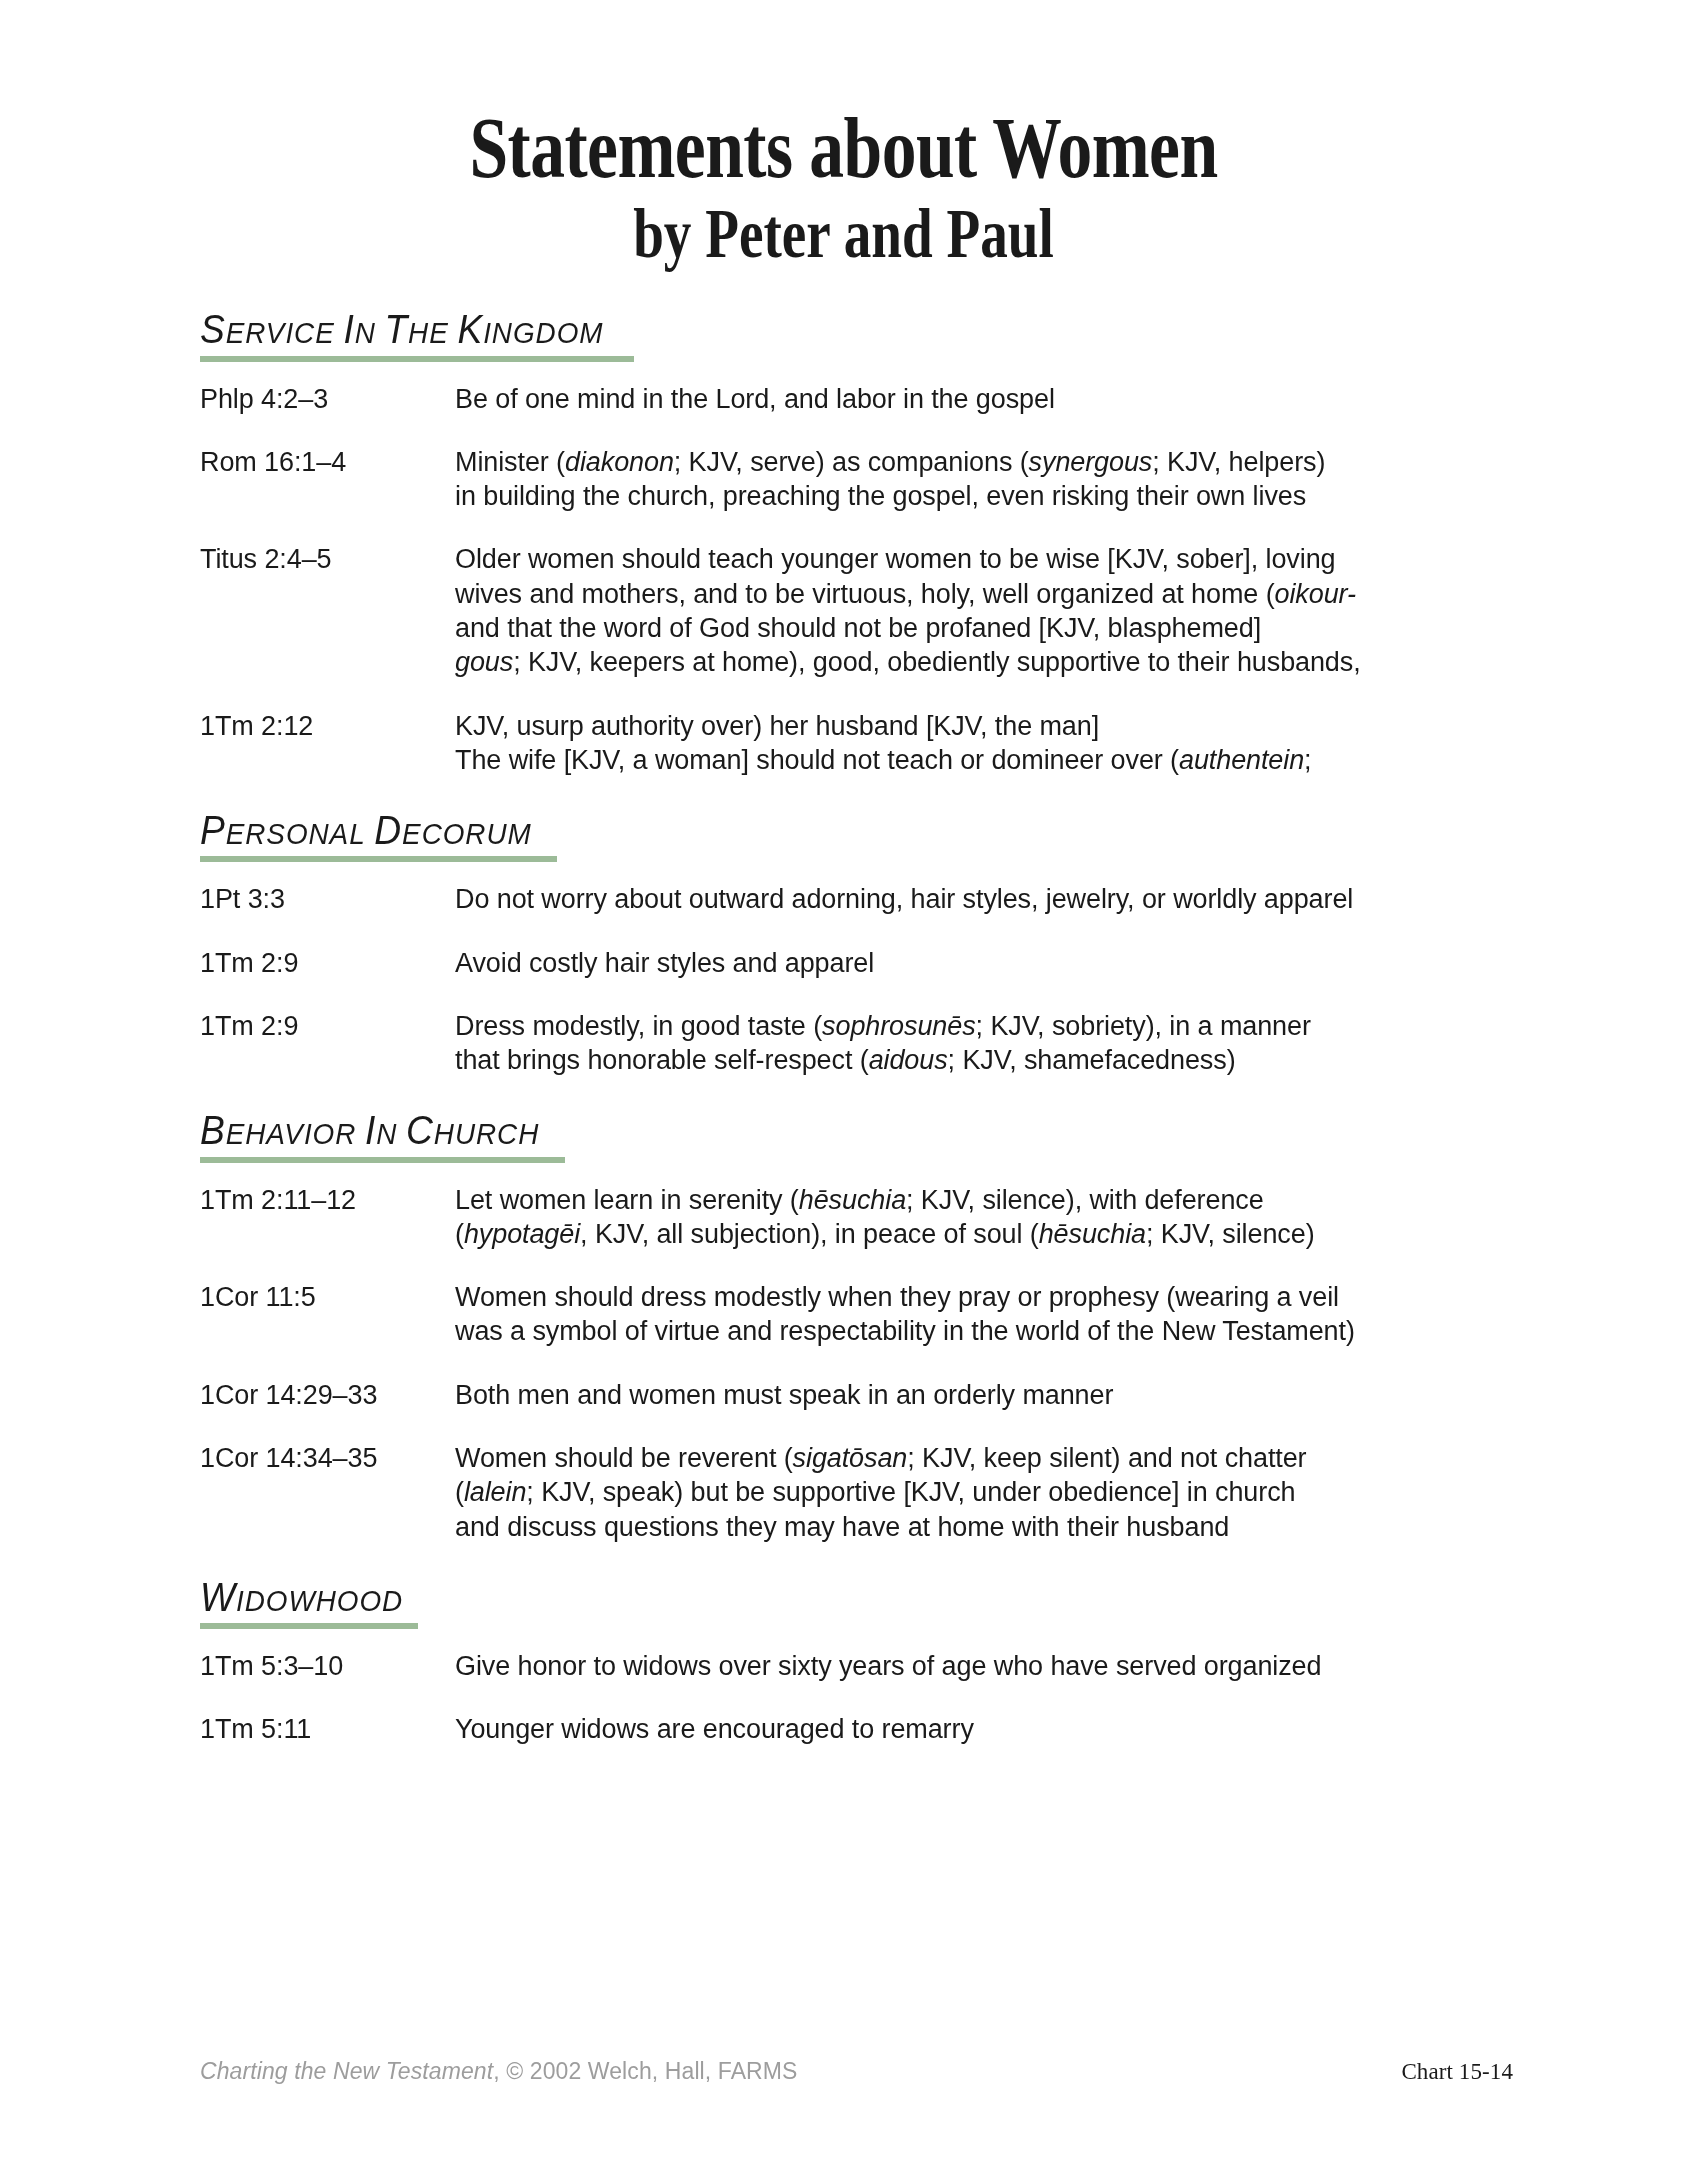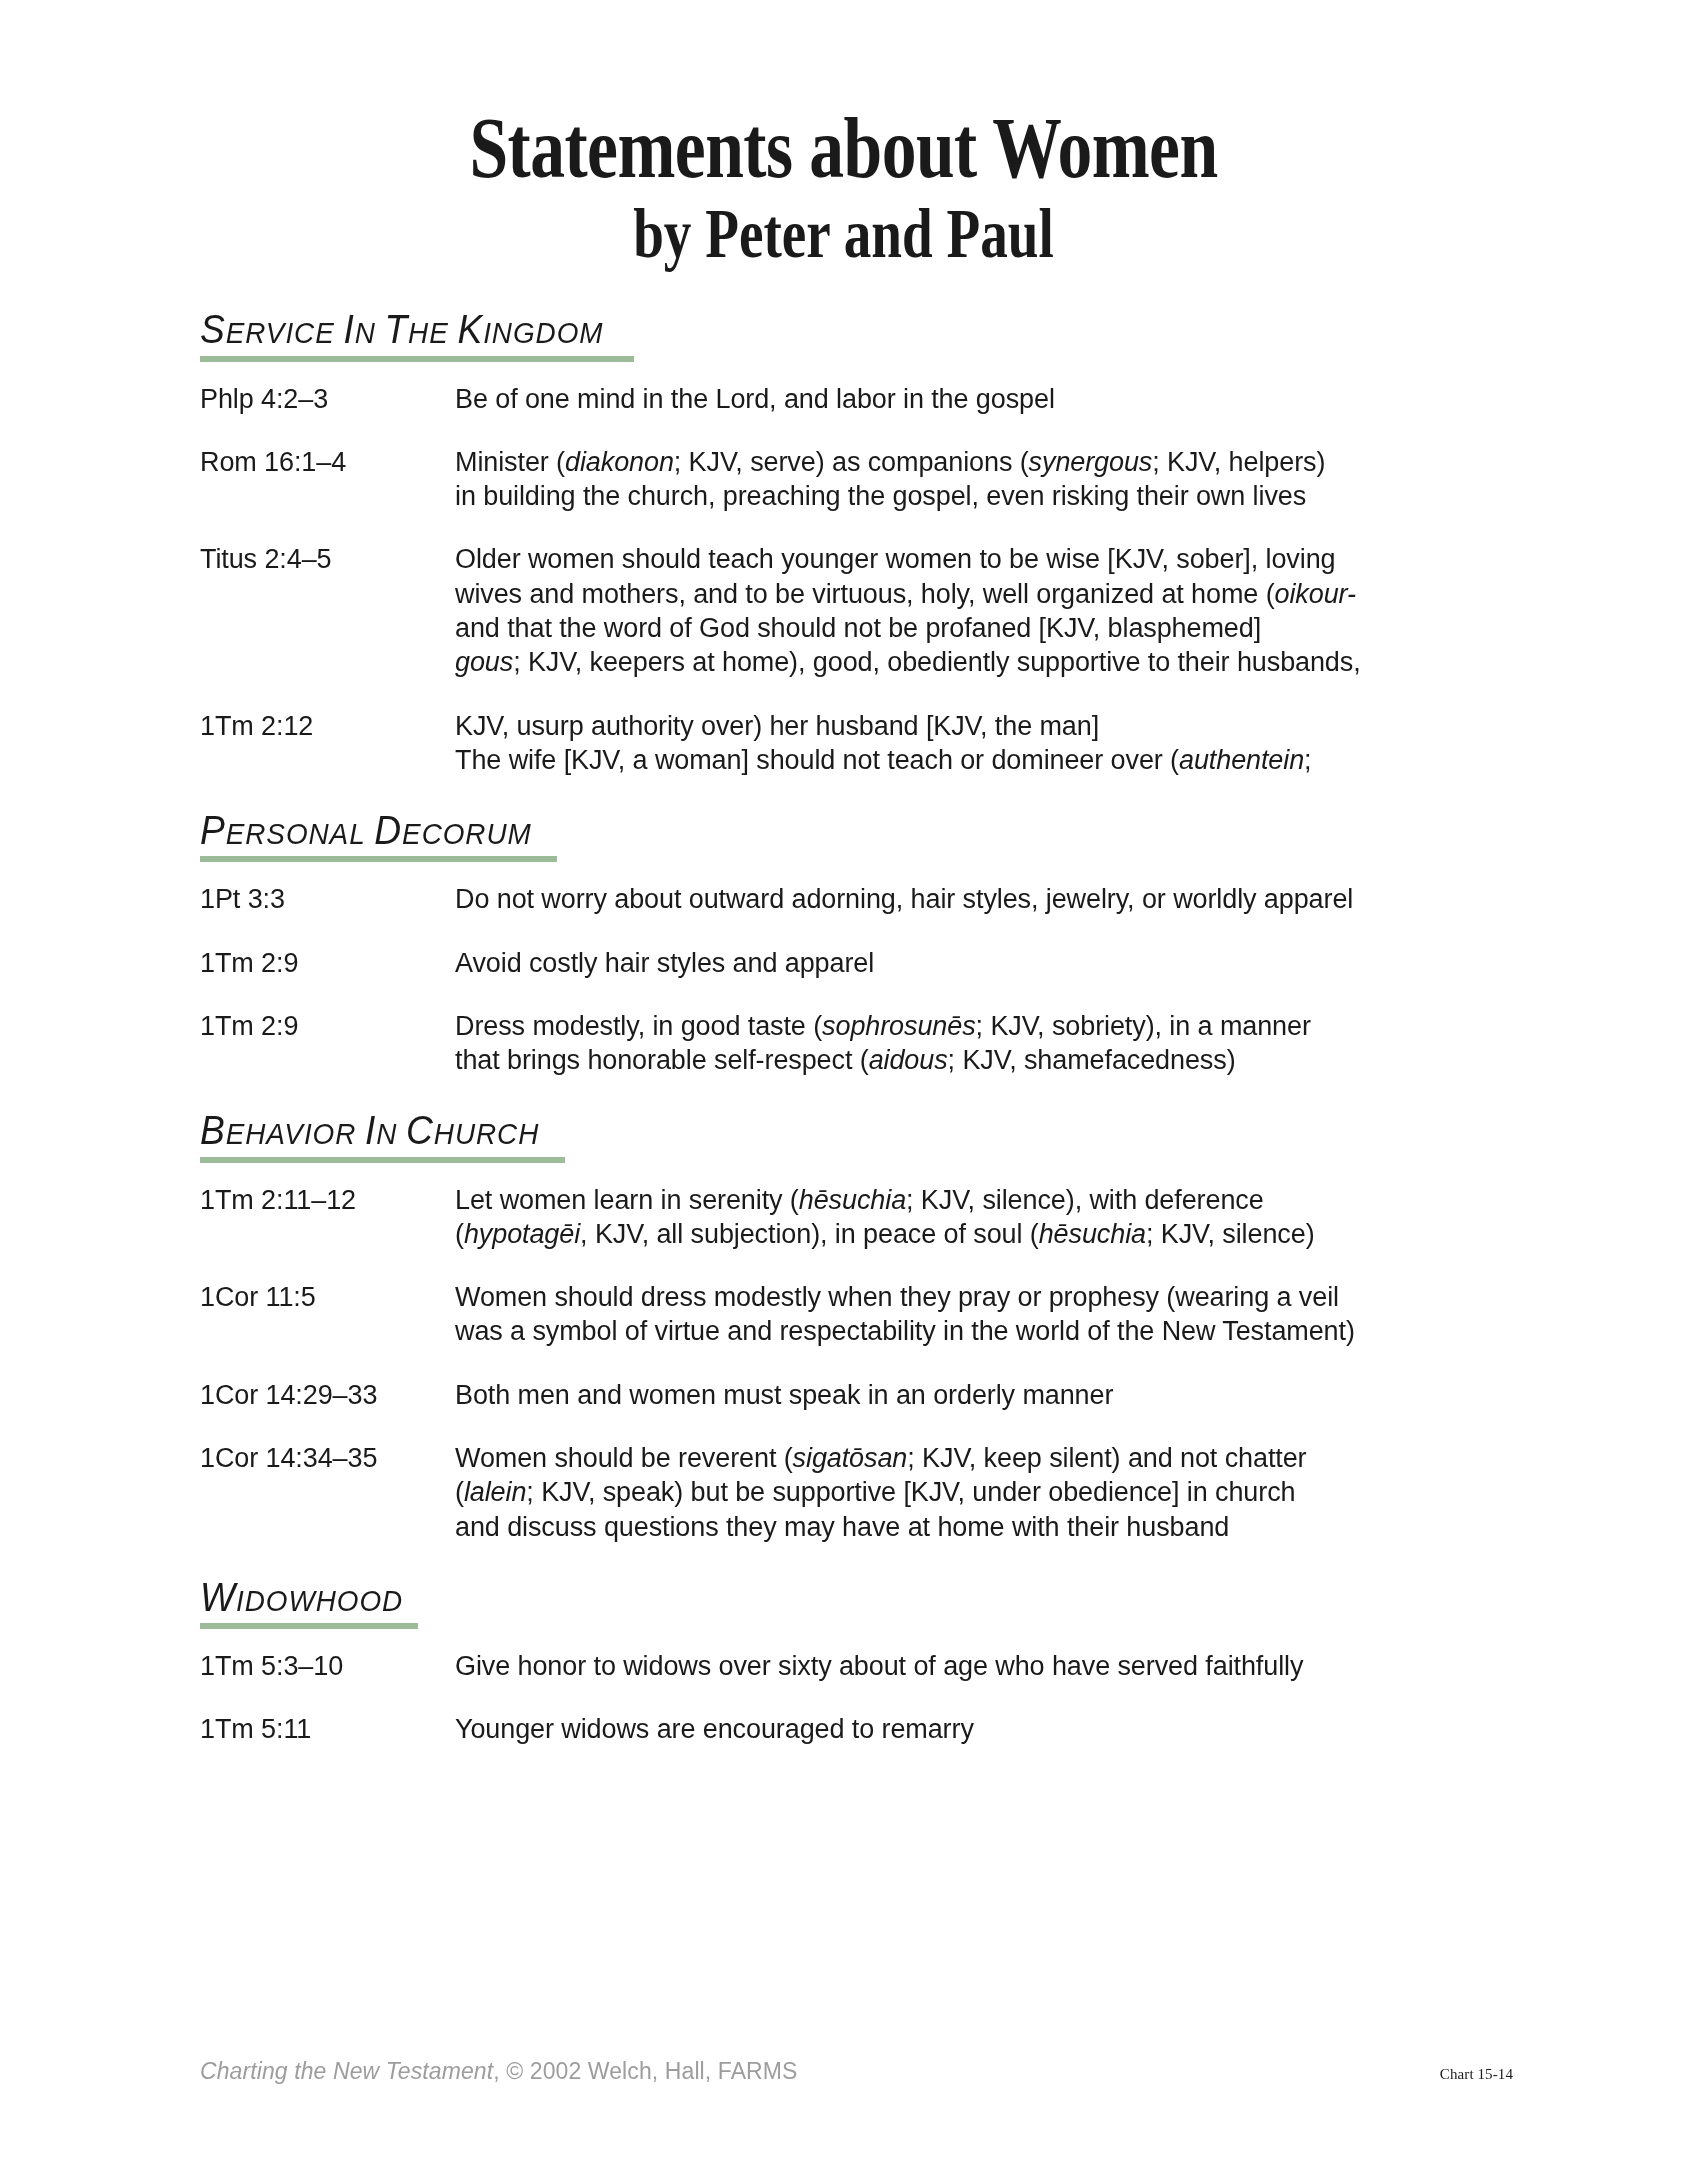--- a/index.html
+++ b/index.html
@@ -155,21 +155,21 @@
     font-family: Liberation Sans, sans-serif;
     font-size: 23px;
     color: #9d9d9d;
     letter-spacing: 0.1px;
   }
   .footer-left .src-title {
     font-style: italic;
   }
   .footer-right {
     font-family: "Liberation Serif", serif;
-    font-size: 15px;
+    font-size: 23px;
     color: #1a1a1a;
     letter-spacing: 0.1px;
   }
 </style>
 </head>
 <body>
 
 <div class="page">
 
   <div class="title-block">
@@ -243,21 +243,21 @@
             <div class="entry-ref">1Cor 14:34–35</div>
             <div class="entry-text">
               <span class="ln">Women should be reverent (<em>sigatōsan</em>; KJV, keep silent) and not chatter</span>
               <span class="ln">(<em>lalein</em>; KJV, speak) but be supportive [KJV, under obedience] in church</span>
               <span class="ln">and discuss questions they may have at home with their husband</span>
             </div>
           </div></div>
         <div class="section sec-widow"><div class="sec-head"><span class="sec-head-text"><span class="initial">W</span><span class="rest">IDOWHOOD</span></span></div><div class="entry">
             <div class="entry-ref">1Tm 5:3–10</div>
             <div class="entry-text">
-              <span class="ln">Give honor to widows over sixty about of age who have served faithfully</span>
+              <span class="ln">Give honor to widows over sixty years of age who have served organized</span>
             </div>
           </div><div class="entry">
             <div class="entry-ref">1Tm 5:11</div>
             <div class="entry-text">
               <span class="ln">Younger widows are encouraged to remarry</span>
             </div>
           </div></div>
       </div>
   </div>
 

